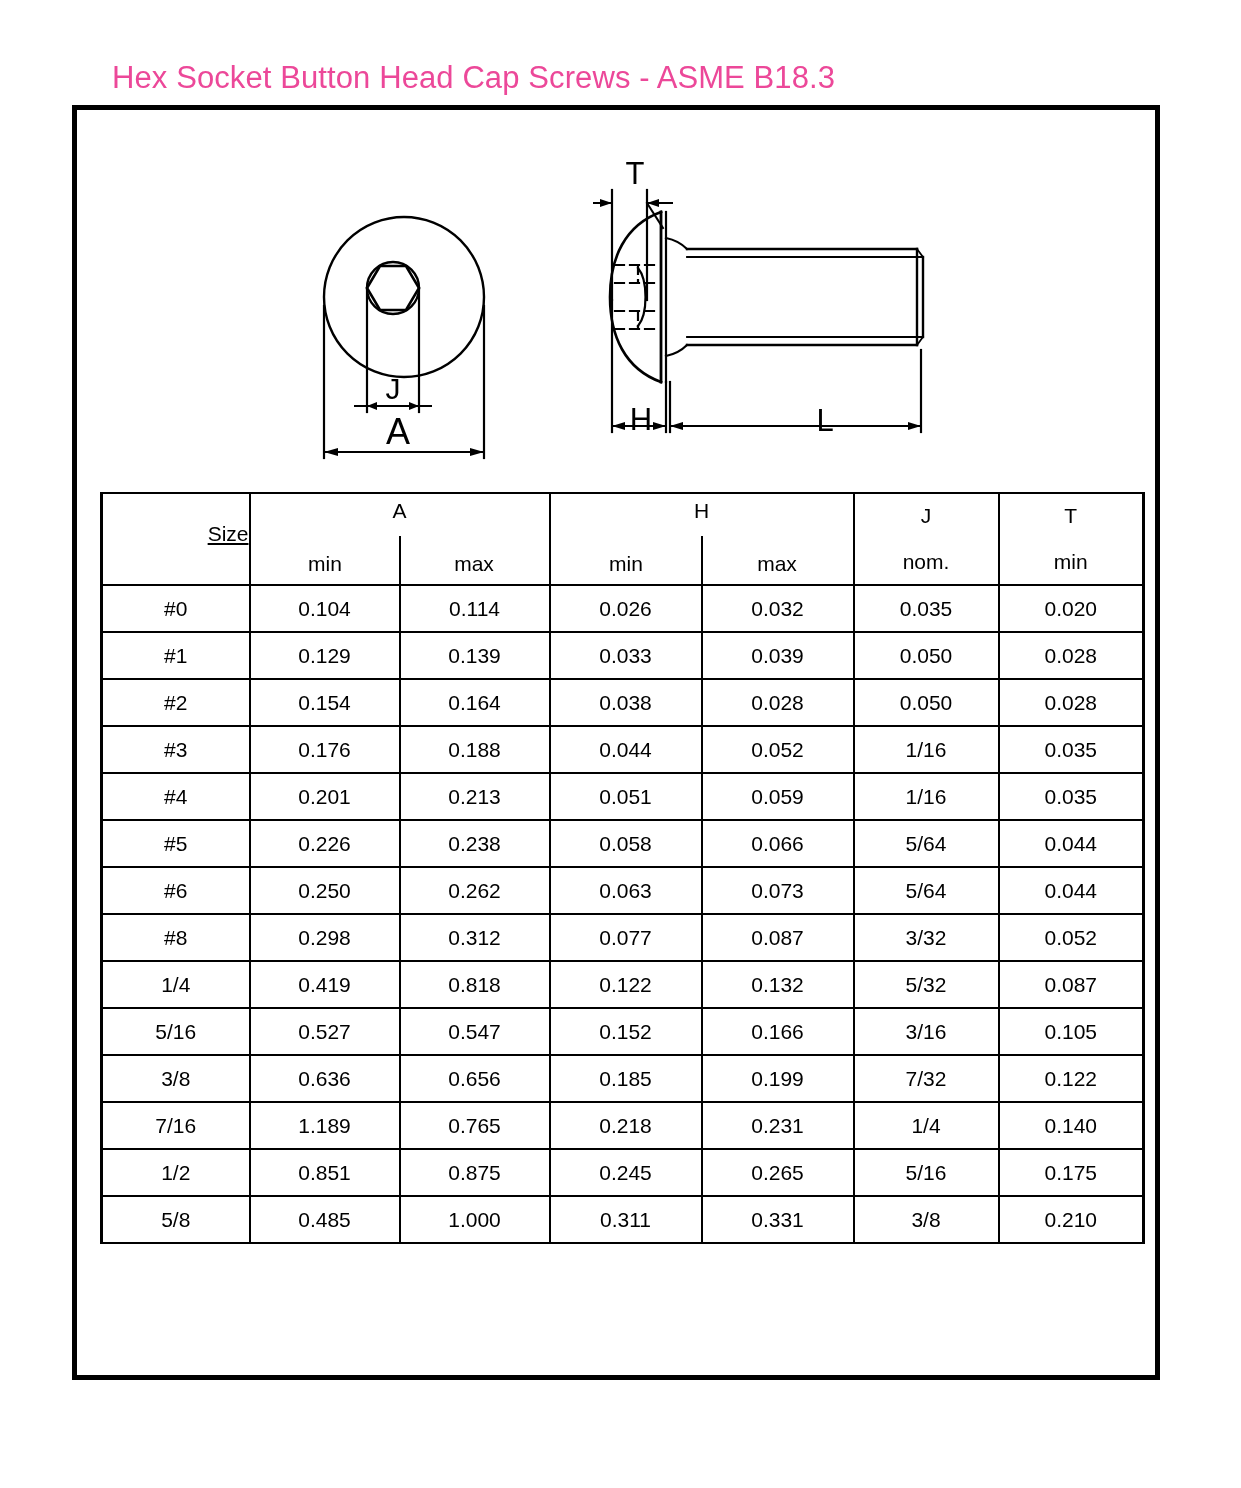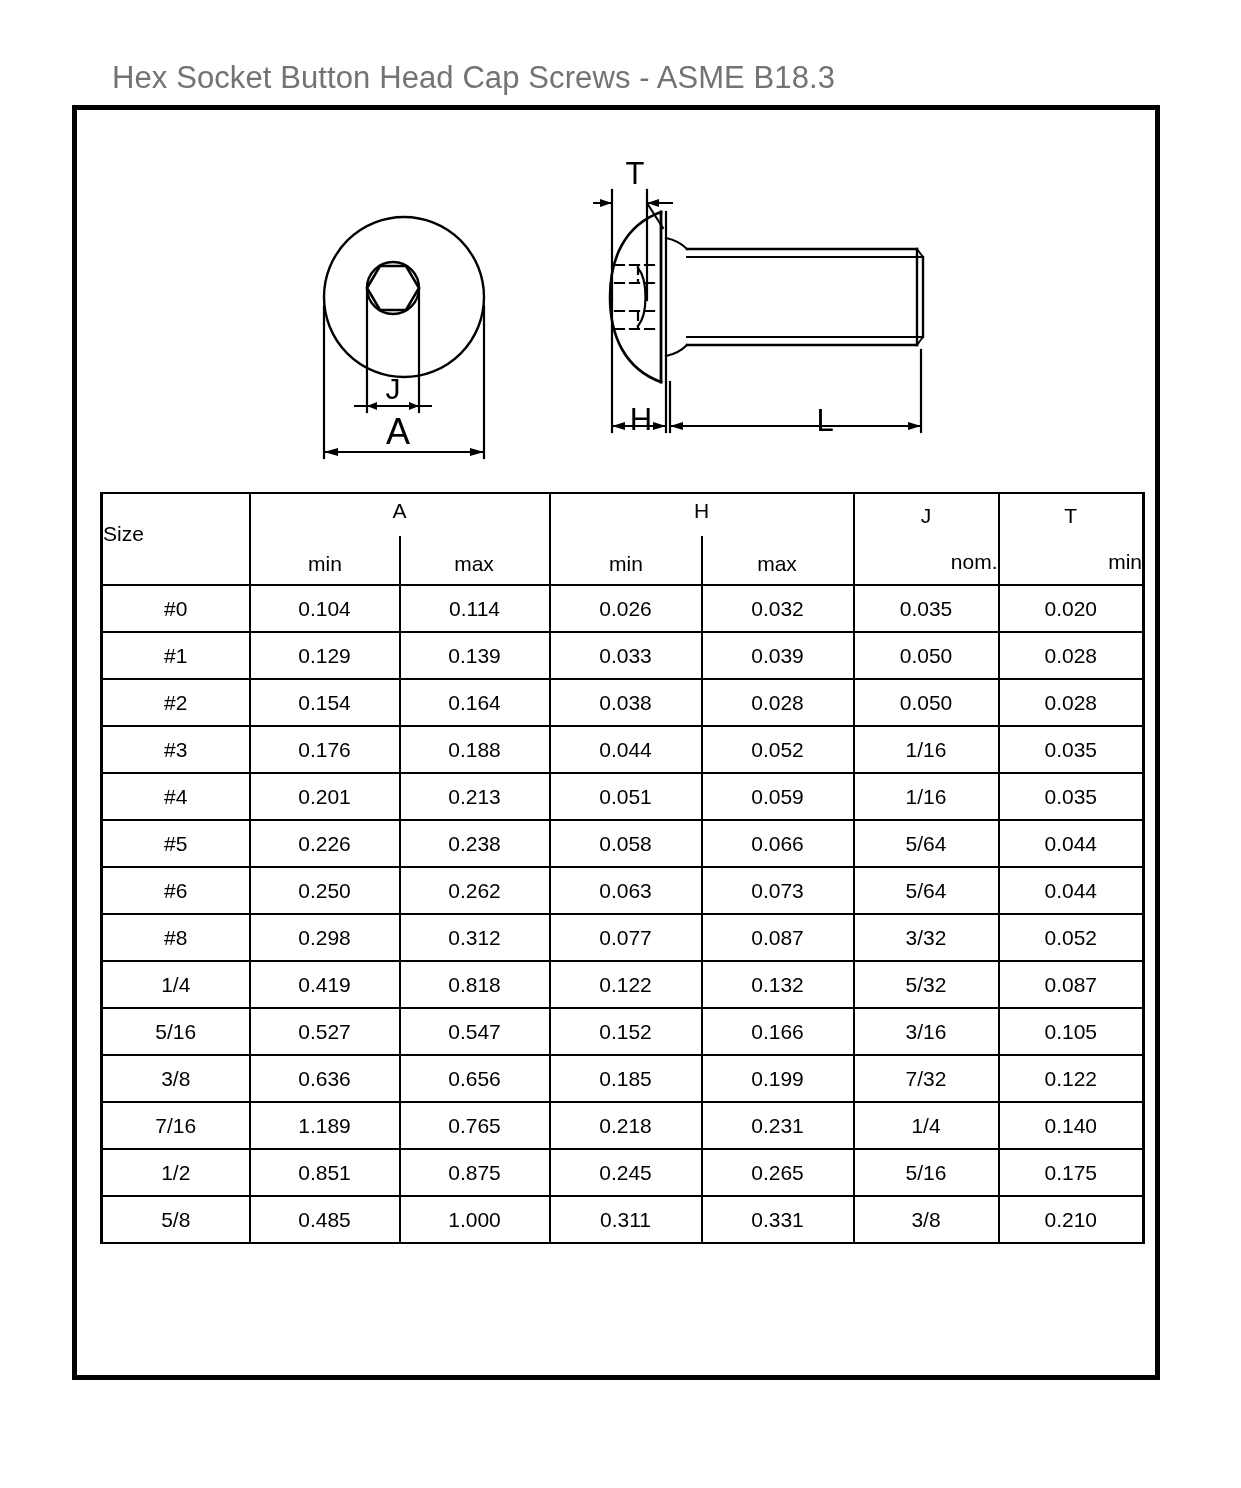--- a/index.html
+++ b/index.html
@@ -17,21 +17,21 @@
   }
 
   #page-title {
     position: absolute;
     left: 112px;
     top: 60px;
     font-size: 31px;
     font-weight: 400;
     letter-spacing: 0.1px;
     white-space: nowrap;
-    color: #737373;
+    color: #ec4899;
   }
 
   #sheet-border {
     position: absolute;
     left: 72px;
     top: 105px;
     width: 1088px;
     height: 1275px;
     border: 5px solid #000;
     box-sizing: border-box;
@@ -123,39 +123,40 @@
   }
   .size-hdr {
     position: relative;
     height: 90px;
   }
   .size-hdr span {
     position: absolute;
     top: 28px;
     left: 0;
     right: 0;
-    text-align: left;
-    font-size: 21px;
+    text-align: right;
+    font-size: 21px;
+    text-decoration: underline;
   }
   .single-hdr {
     position: relative;
     height: 90px;
   }
   .single-hdr .letter {
     position: absolute;
     top: 10px;
     left: 0; right: 0;
     text-align: center;
     font-size: 21px;
   }
   .single-hdr .sub {
     position: absolute;
     bottom: 10px;
     left: 0; right: 0;
-    text-align: right;
+    text-align: center;
     font-size: 21px;
   }
 </style>
 </head>
 <body>
 
 <div id="page-title">Hex Socket Button Head Cap Screws - ASME B18.3</div>
 
 <div id="sheet-border"></div>
 

